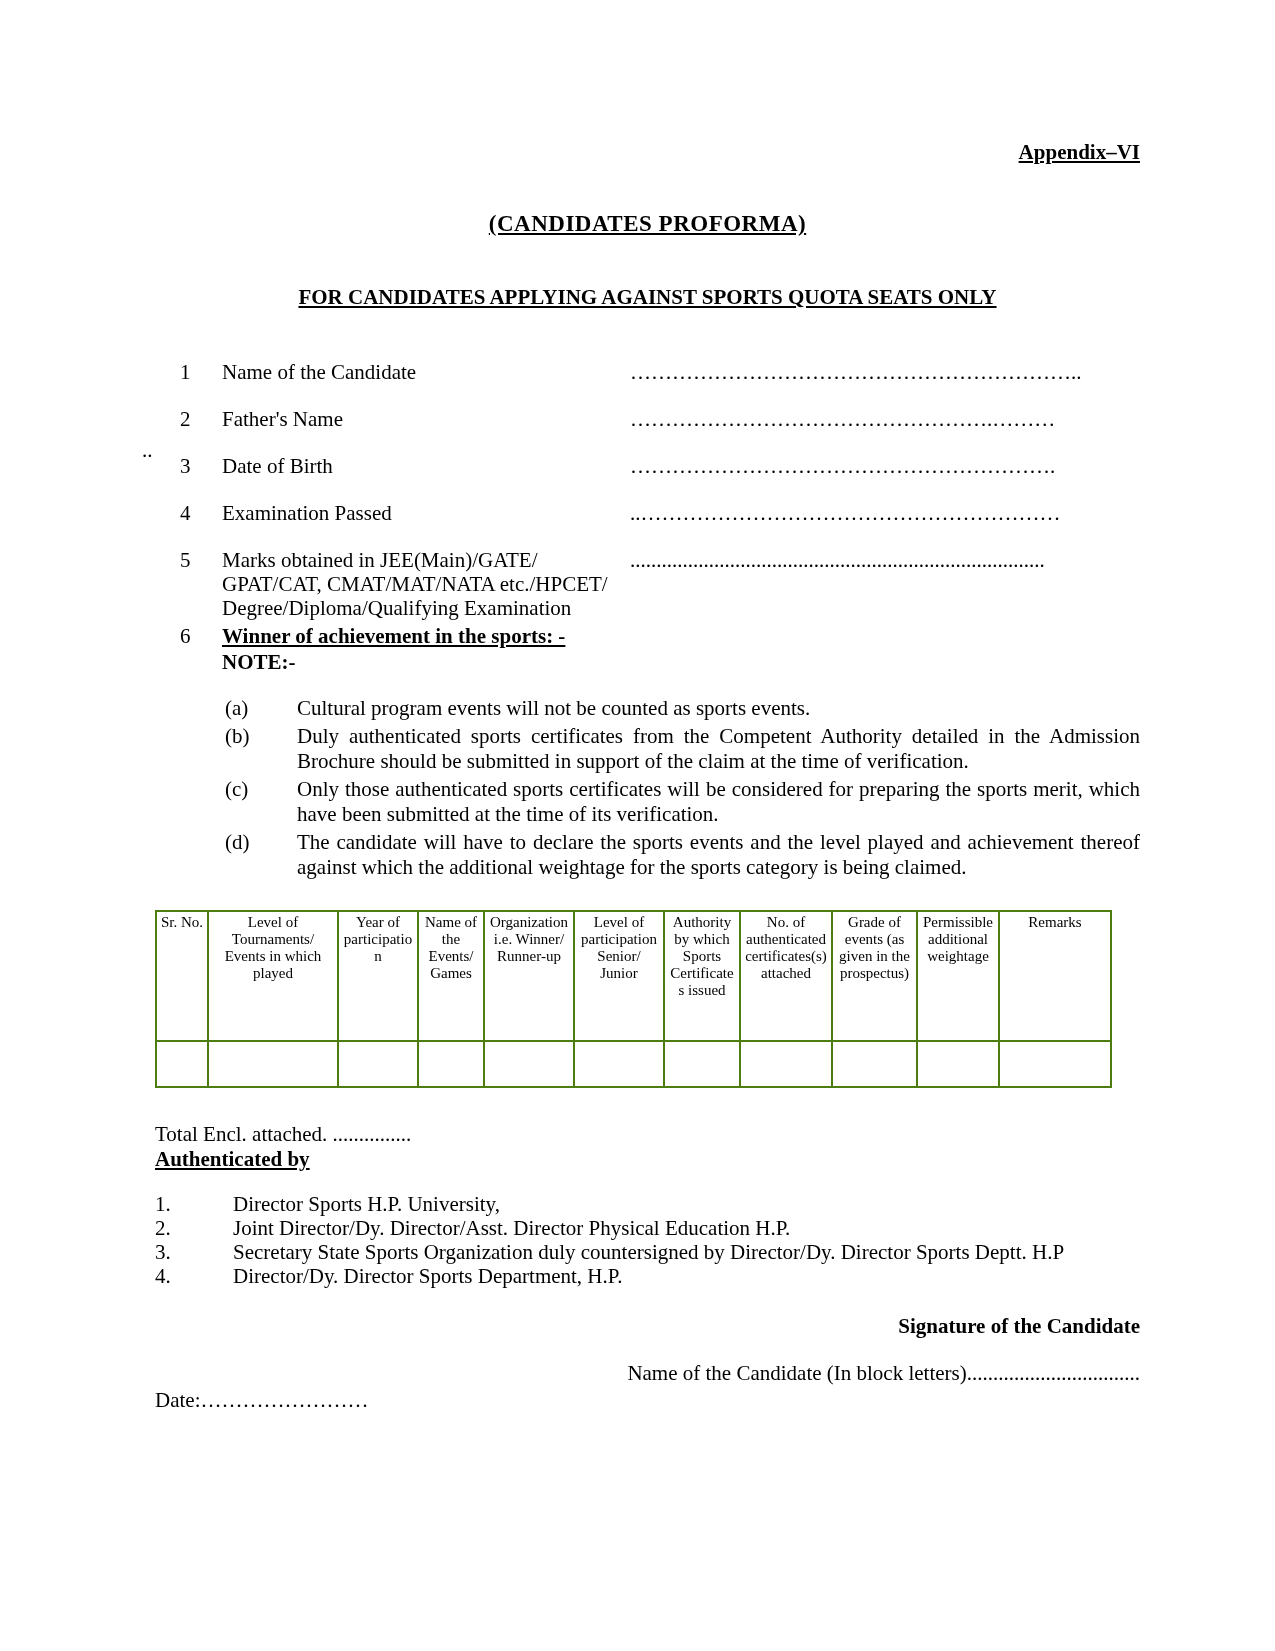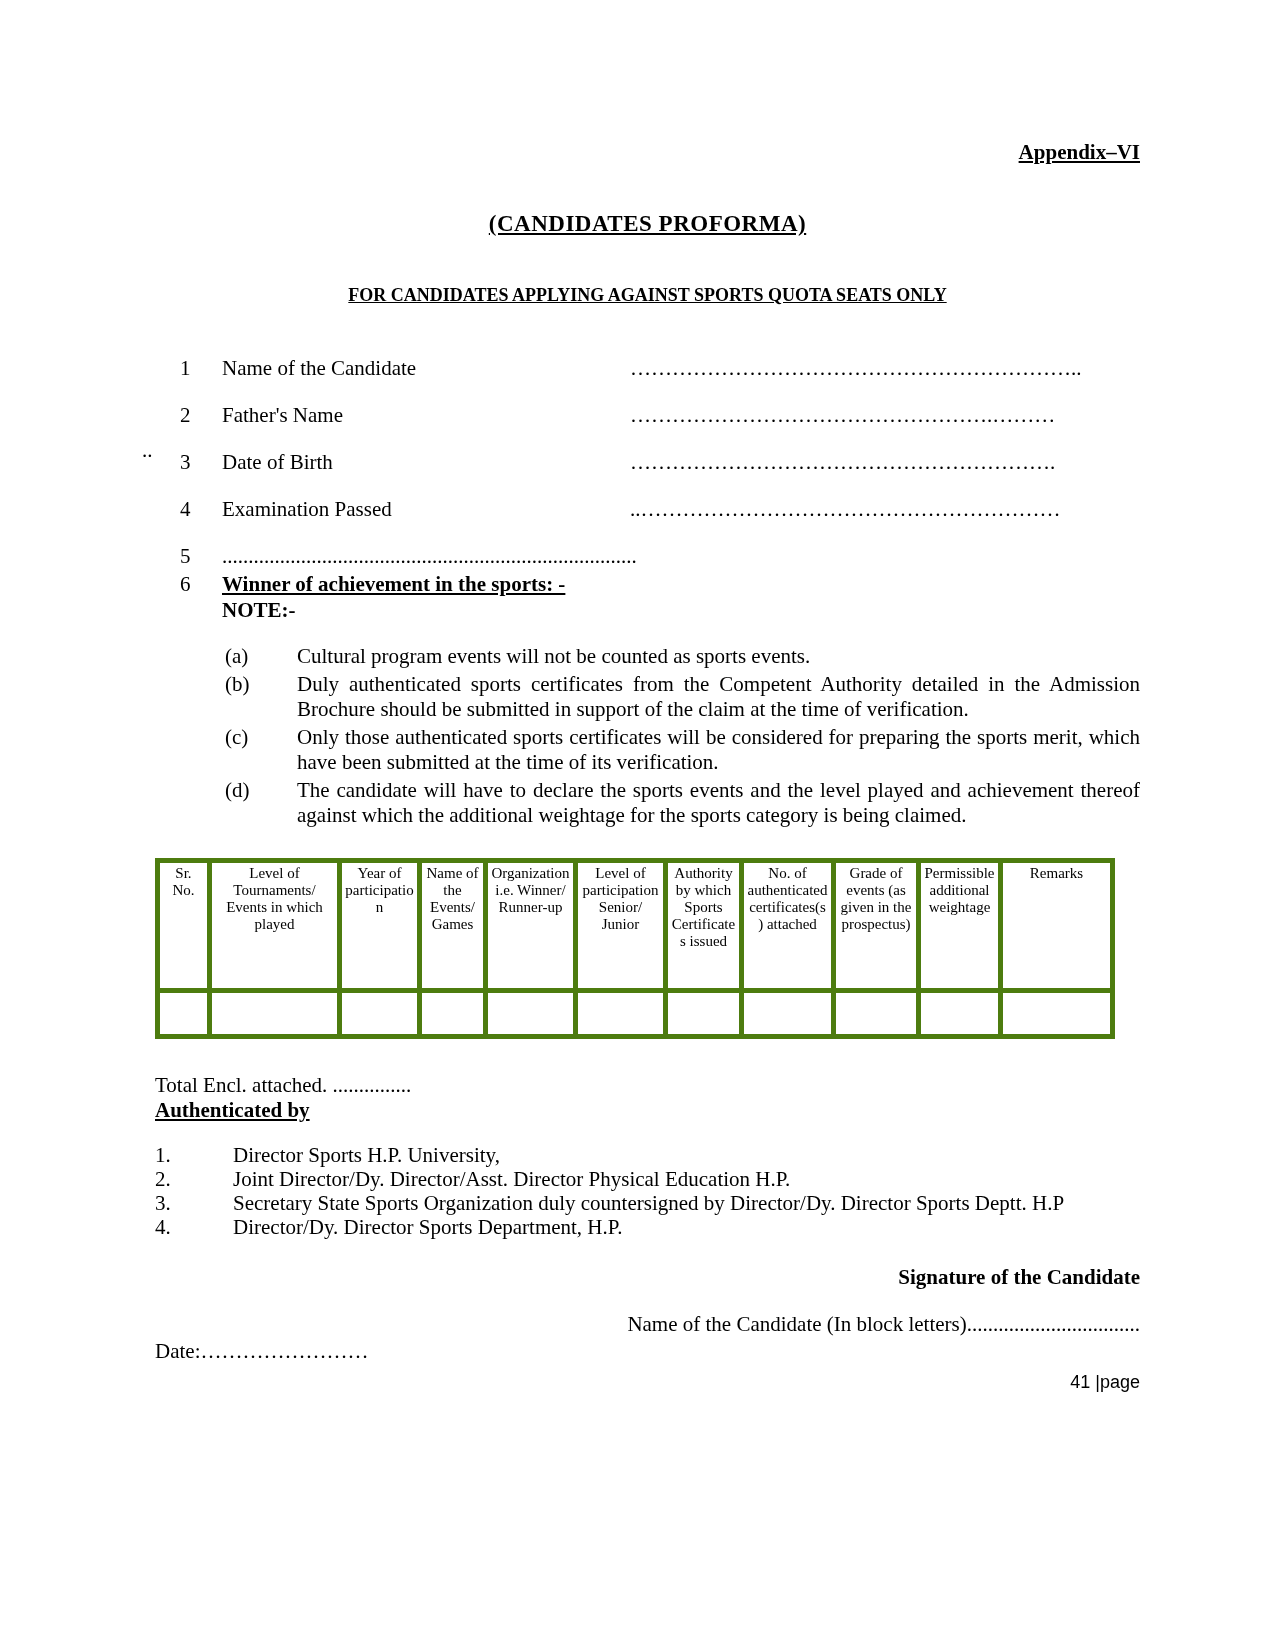--- a/index.html
+++ b/index.html
@@ -26,21 +26,21 @@
     font-weight: bold;
     text-decoration: underline;
     font-size: 23px;
     margin-top: 46px;
     letter-spacing: 0.5px;
   }
   .subtitle {
     text-align: center;
     font-weight: bold;
     text-decoration: underline;
-    font-size: 18px;
+    font-size: 21px;
     margin-top: 48px;
   }
   .fields { margin-top: 50px; }
   .field-row {
     display: flex;
     align-items: flex-start;
     padding-left: 25px;
     margin-bottom: 23px;
     line-height: 24px;
   }
@@ -65,21 +65,21 @@
   }
   .n-letter { width: 72px; flex: none; }
   .n-text { flex: 1; text-align: justify; }
   table.achv {
     border-collapse: collapse;
     margin-top: 30px;
     width: 955px;
     table-layout: fixed;
   }
   table.achv th, table.achv td {
-    border: 5px solid #4d7c0f;
+    border: 2px solid #4d7c0f;
     padding: 2px 3px;
     vertical-align: top;
   }
   table.achv th {
     font-weight: normal;
     font-size: 15px;
     line-height: 17px;
     text-align: center;
     height: 130px;
     overflow-wrap: break-word;
@@ -143,20 +143,23 @@
     </div>
 
     <div class="field-row">
       <div class="f-num">4</div>
       <div class="f-label">Examination Passed</div>
       <div class="f-dots">..……………………………………………………</div>
     </div>
 
     <div class="field-row tight">
       <div class="f-num">5</div>
+      <div class="f-label">Marks obtained in JEE(Main)/GATE/
+GPAT/CAT, CMAT/MAT/NATA etc./HPCET/
+Degree/Diploma/Qualifying Examination</div>
       <div class="f-dots">...............................................................................</div>
     </div>
 
     <div class="field-row tight">
       <div class="f-num">6</div>
       <div>
         <div class="f-label bold-u">Winner of achievement in the sports: -</div>
         <div class="f-sublabel">NOTE:-</div>
       </div>
     </div>

